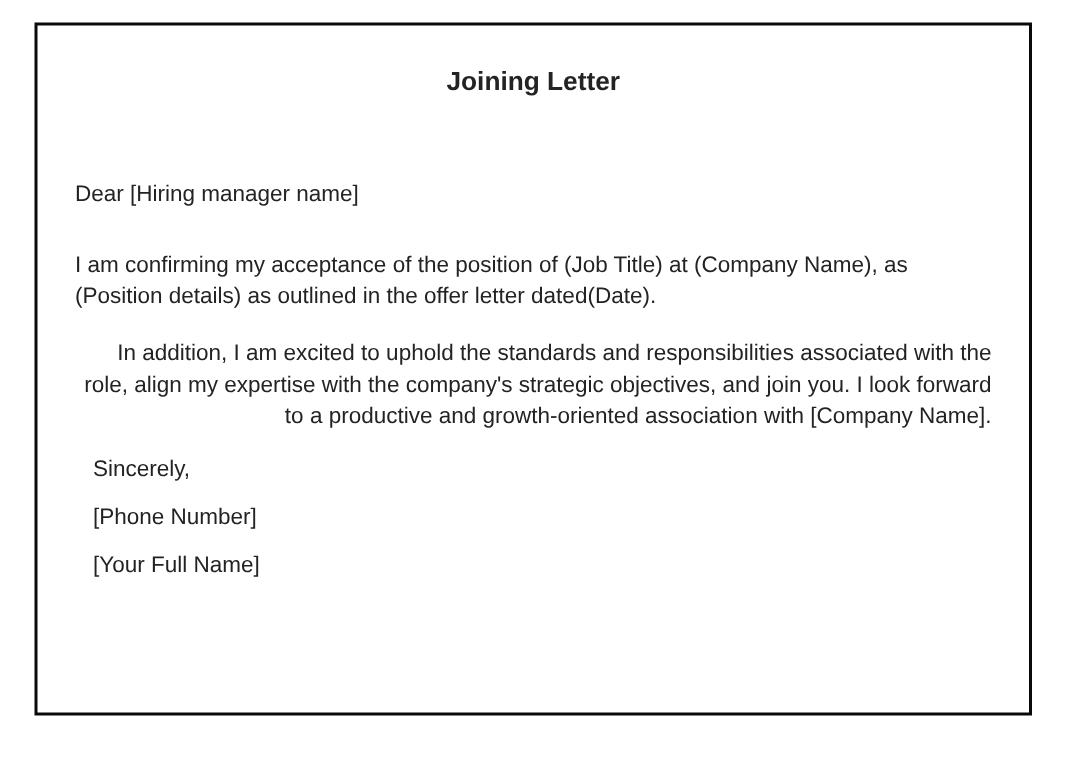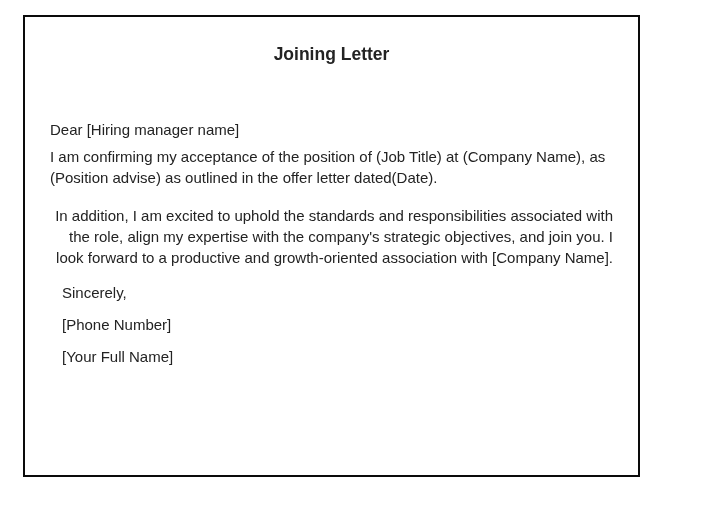--- a/index.html
+++ b/index.html
@@ -13,21 +13,21 @@
     height: 506px;
     background: var(--background, #ffffff);
     font-family: "Liberation Sans", sans-serif;
     position: relative;
     overflow: hidden;
   }
   .letter-page {
     position: absolute;
     left: 23px;
     top: 15px;
-    width: 617px;
+    width: 665px;
     height: 462px;
     box-sizing: border-box;
     border: 2px solid var(--border, #0a0a0a);
     background: var(--background, #ffffff);
     padding: 26px 25px 0 25px;
     color: var(--text, #232323);
   }
   .letter-title {
     margin: 0 0 54px 0;
     font-size: 17.5px;
@@ -35,42 +35,42 @@
     line-height: 22px;
     text-align: center;
     color: var(--text, #232323);
   }
   .letter-body p {
     margin: 0 0 17px 0;
     font-size: 15px;
     line-height: 21px;
   }
   .letter-body p.salutation {
-    margin-bottom: 6px;
+    margin-bottom: 26px;
   }
   .letter-body p.last-paragraph {
     margin-bottom: 15px;
     text-align: right;
   }
   .signature-block p {
     margin: 12px;
     font-size: 15px;
     line-height: 20px;
   }
 </style>
 </head>
 <body>
 
 <div class="letter-page">
   <h1 class="letter-title">Joining Letter</h1>
 
   <div class="letter-body">
     <p class="salutation">Dear [Hiring manager name]</p>
 
-    <p>I am confirming my acceptance of the position of (Job Title) at (Company Name), as (Position advise) as outlined in the offer letter dated(Date).</p>
+    <p>I am confirming my acceptance of the position of (Job Title) at (Company Name), as (Position details) as outlined in the offer letter dated(Date).</p>
 
 
     <p class="last-paragraph">In addition, I am excited to uphold the standards and responsibilities associated with the role, align my expertise with the company's strategic objectives, and join you. I look forward to a productive and growth-oriented association with [Company Name].</p>
   </div>
 
   <div class="signature-block">
     <p>Sincerely,</p>
     <p>[Phone Number]</p>
     <p>[Your Full Name]</p>
   </div>

